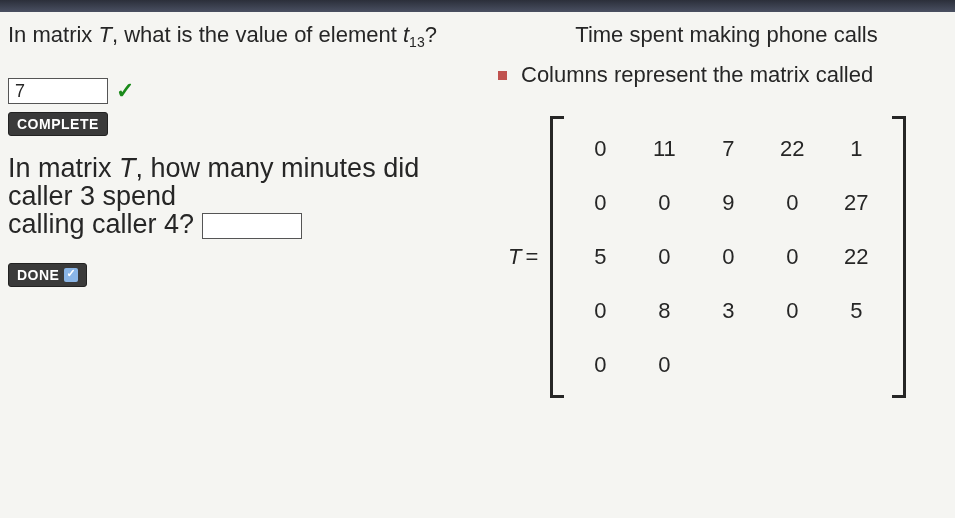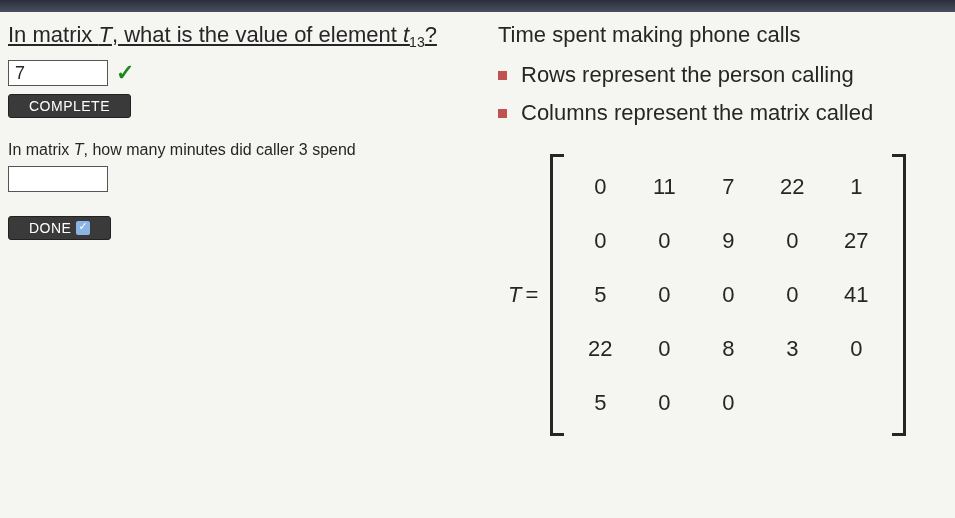--- a/index.html
+++ b/index.html
@@ -20,70 +20,70 @@
     display: flex;
     padding: 10px 0 0 8px;
   }
   .left {
     width: 490px;
     padding-right: 20px;
   }
   .right {
     flex: 1;
   }
-  .q1-text { font-size: 22px; margin-bottom: 10px; text-decoration: underline; }
+  .q1-text { font-size: 22px; margin-bottom: 28px; }
   .q1-text i { font-style: italic; }
   .sub { font-size: 14px; vertical-align: sub; }
   .answer-row { display: flex; align-items: center; gap: 8px; margin-bottom: 8px; }
   .answer-box {
     width: 100px; height: 26px;
     border: 1px solid #555;
     background: #fff;
     font-size: 18px;
     padding: 2px 6px;
     line-height: 20px;
   }
   .check { color: #1a8a1a; font-size: 22px; font-weight: bold; }
   .btn {
     display: inline-flex;
     align-items: center;
     background: #3a3a3a;
     color: #fff;
     font-size: 14px;
-    font-weight: normal;
-    padding: 3px 20px;
+    font-weight: bold;
+    padding: 3px 8px;
     border: 1px solid #222;
     border-radius: 3px;
     letter-spacing: 0.5px;
     margin-bottom: 18px;
   }
   .btn-check {
     display: inline-block;
     width: 14px; height: 14px;
     background: #8ab5e6;
     margin-left: 5px;
     border-radius: 2px;
     position: relative;
   }
   .btn-check::after {
     content: "✓";
     color: #fff;
     font-size: 11px;
     position: absolute;
     top: -1px; left: 2px;
   }
-  .q2-text { font-size: 16px; line-height: 28px; }
+  .q2-text { font-size: 27px; line-height: 28px; }
   .inline-input {
     display: inline-block;
     width: 100px; height: 26px;
     border: 1px solid #555;
     background: #fff;
     vertical-align: middle;
   }
-  .right-title { font-size: 22px; margin-bottom: 14px; }
+  .right-title { font-size: 22px; margin-bottom: 14px; text-align: center; }
   .bullets { list-style: none; }
   .bullets li { font-size: 22px; margin-bottom: 12px; display: flex; align-items: center; }
   .bullet-sq {
     width: 9px; height: 9px;
     background: #c0524f;
     margin-right: 14px;
     flex-shrink: 0;
   }
   .matrix-area {
     display: flex;
@@ -130,37 +130,33 @@
       <div class="answer-box">7</div>
       <span class="check">✓</span>
     </div>
 
     <div class="btn">
       <span>COMPLETE</span>
     </div>
 
     <div class="q2-text">
       <span>In matrix </span><i>T</i><span>, how many minutes did caller 3 spend</span><br>
-      <span class="inline-input"></span>
+      <span>calling caller 4? </span><span class="inline-input"></span>
     </div>
 
     <div class="btn" style="margin-top:24px;">
       <span>DONE</span>
       <span class="btn-check"></span>
     </div>
 
   </div>
 
   <div class="right">
     <div class="right-title">Time spent making phone calls</div>
     <ul class="bullets">
-      <li>
-          <span class="bullet-sq"></span>
-          <span>Rows represent the person calling</span>
-        </li>
       <li>
           <span class="bullet-sq"></span>
           <span>Columns represent the matrix called</span>
         </li>
     </ul>
 
     <div class="matrix-area">
       <span class="matrix-label">T</span>
       <span class="eq">=</span>
       <div class="bracket-l"></div>
@@ -172,21 +168,20 @@
         <span>1</span>
         <span>0</span>
         <span>0</span>
         <span>9</span>
         <span>0</span>
         <span>27</span>
         <span>5</span>
         <span>0</span>
         <span>0</span>
         <span>0</span>
-        <span>41</span>
         <span>22</span>
         <span>0</span>
         <span>8</span>
         <span>3</span>
         <span>0</span>
         <span>5</span>
         <span>0</span>
         <span>0</span>
       </div>
       <div class="bracket-r"></div>

